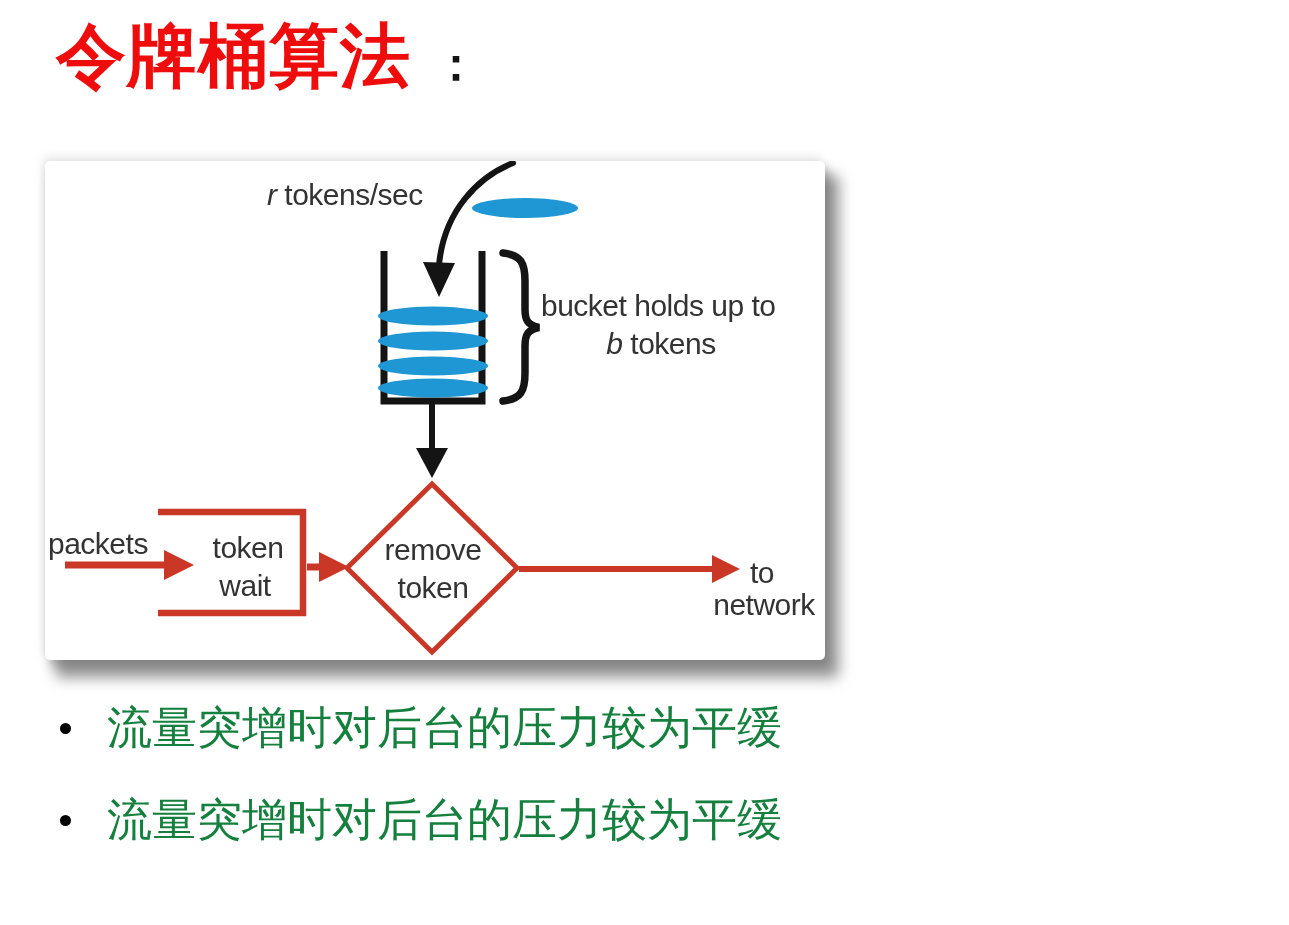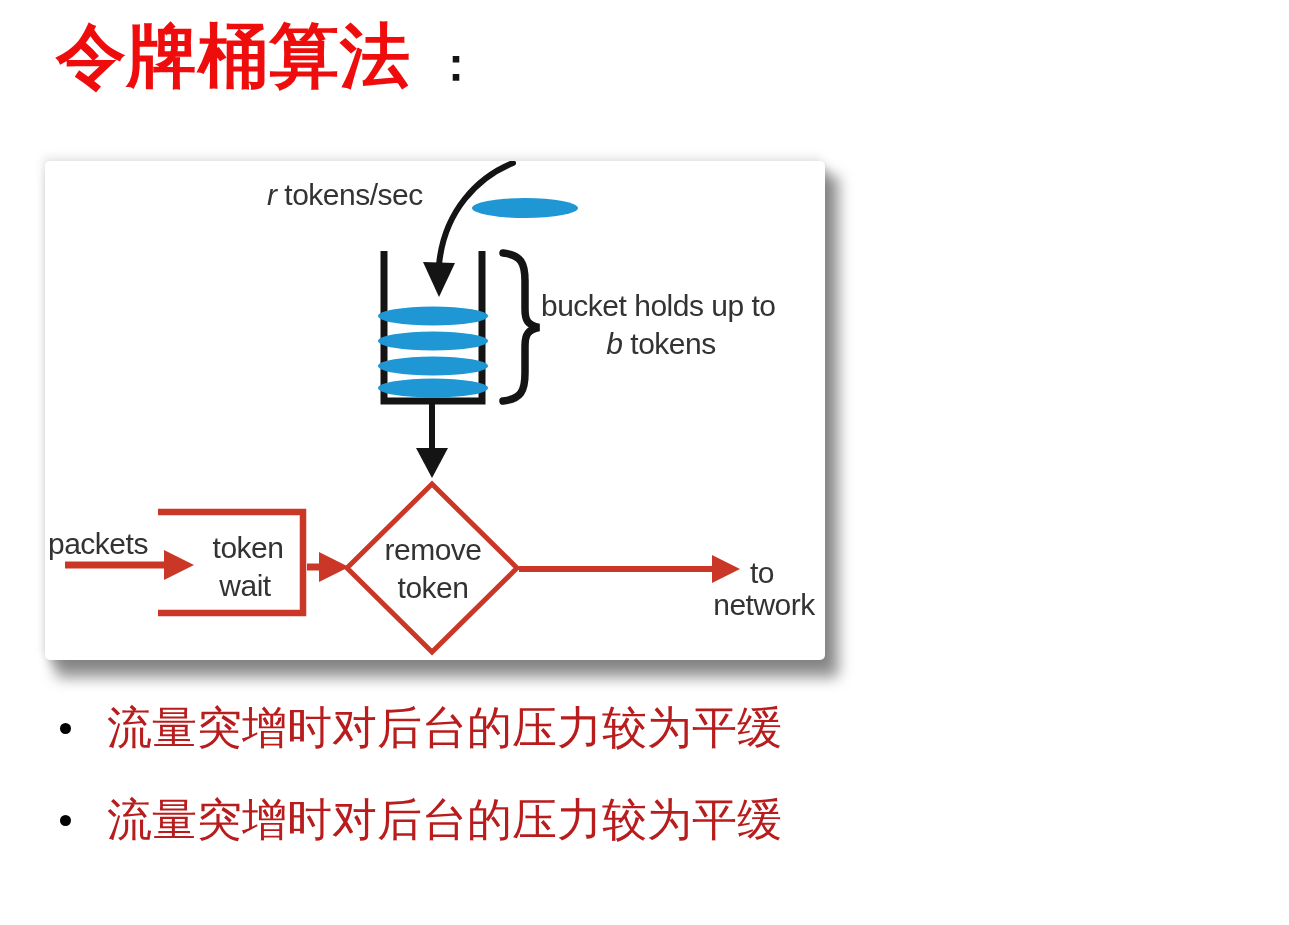--- a/index.html
+++ b/index.html
@@ -64,21 +64,21 @@
     left: 58px;
     top: 700px;
     width: 1180px;
     list-style: none;
   }
   .bullets li {
     position: relative;
     padding-left: 49px;
     font-size: 45px;
     line-height: 56px;
-    color: #b91c1c;
+    color: #15803d;
     margin-bottom: 36px;
     white-space: nowrap;
   }
   .bullet-dot {
     position: absolute;
     left: 2px;
     top: 23px;
     width: 11px;
     height: 11px;
     border-radius: 50%;

